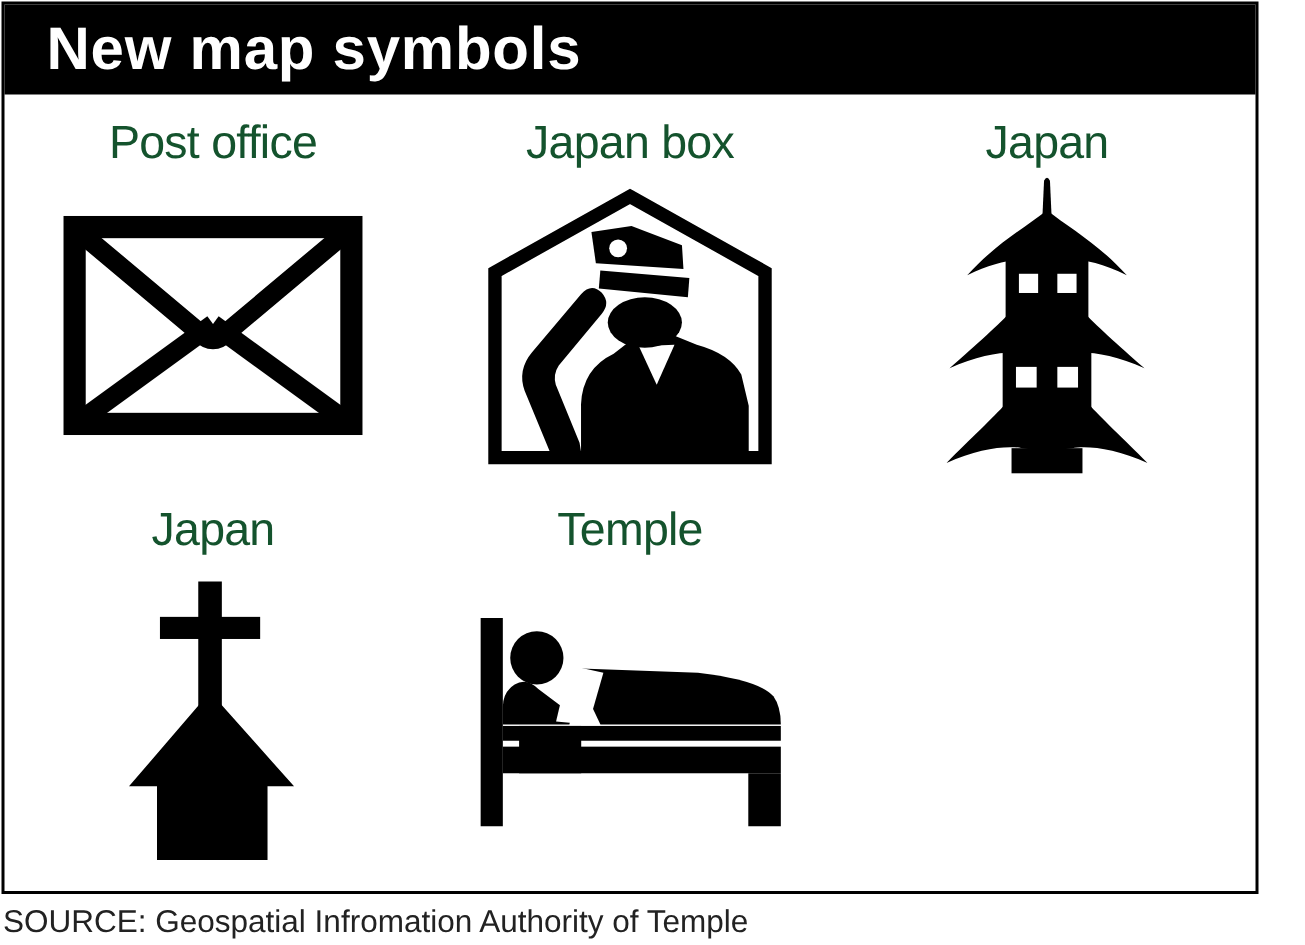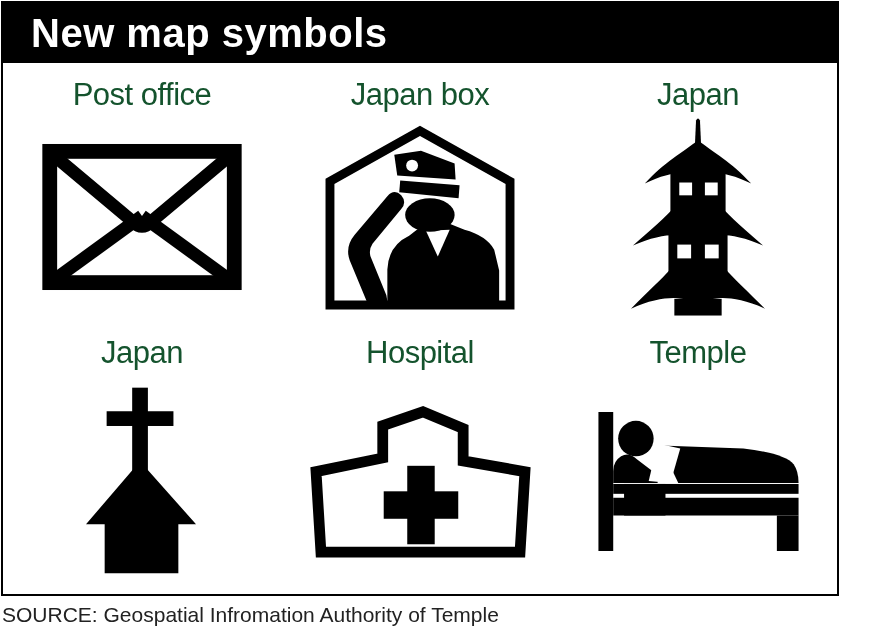--- a/index.html
+++ b/index.html
@@ -128,30 +128,20 @@
         <div class="label">Japan</div>
         <div class="icon-wrap">
           <svg viewBox="0 0 114 192" width="112" height="190">
             <rect x="47" y="1" width="16" height="96" fill="#000000"></rect>
             <rect x="21" y="25" width="68" height="15" fill="#000000"></rect>
             <path d="M 55 76 L 112 140 L 94 140 L 94 190 L 19 190 L 19 140 L 0 140 Z" fill="#000000"></path>
           </svg>
         </div>
       </div>
 
-      <div class="cell">
-        <div class="label">Hospital</div>
-        <div class="icon-wrap">
-          <svg viewBox="0 0 226 156" width="222" height="153">
-            <path d="M 12 150 L 7 68 L 75 54 L 75 21 L 116 7 L 157 24 L 157 57 L 220 68 L 215 150 Z" fill="#ffffff" stroke="#000000" stroke-width="11" stroke-linejoin="miter"></path>
-            <rect x="76" y="88" width="76" height="28" fill="#000000"></rect>
-            <rect x="100" y="62" width="28" height="80" fill="#000000"></rect>
-          </svg>
-        </div>
-      </div>
 
       <div class="cell">
         <div class="label">Temple</div>
         <div class="icon-wrap">
           <svg viewBox="0 0 208 141" width="206" height="139">
             <rect x="3" y="0" width="15" height="141" fill="#000000"></rect>
             <path d="M 18 72 L 18 60 Q 18 50 26 45 Q 34 40 42 48 L 58 60 Q 65 66 63 72 Z" fill="#000000"></path>
             <circle cx="41" cy="27" r="18" fill="#000000"></circle>
             <path d="M 84 72 L 66 34 L 150 37 Q 192 42 201 53 Q 206 60 206 72 Z" fill="#000000"></path>
             <polygon points="63,32 86,37 76,72 54,70" fill="#ffffff"></polygon>

